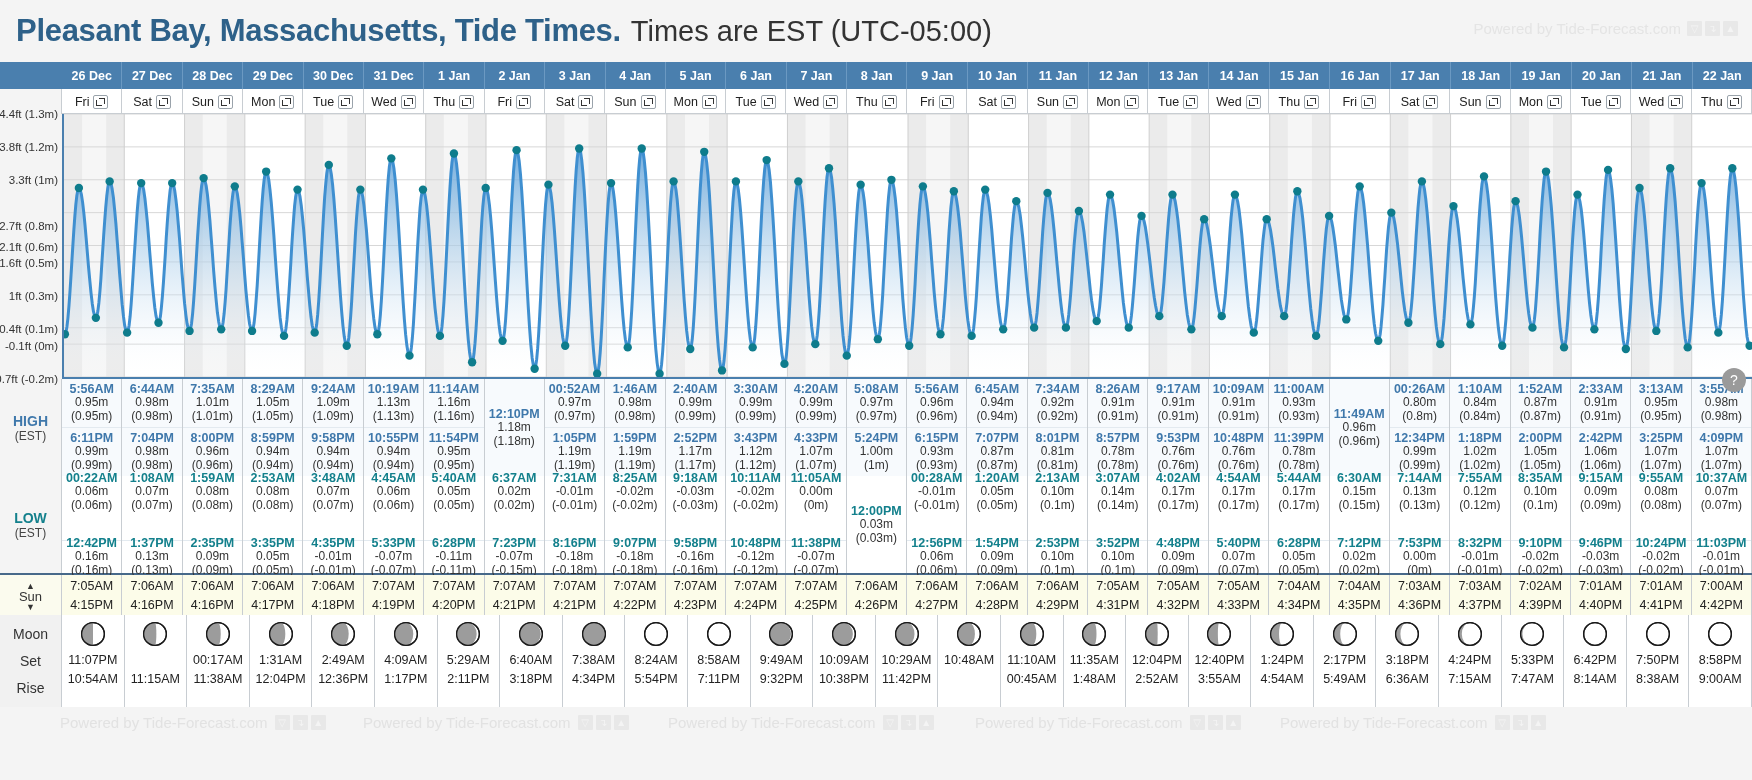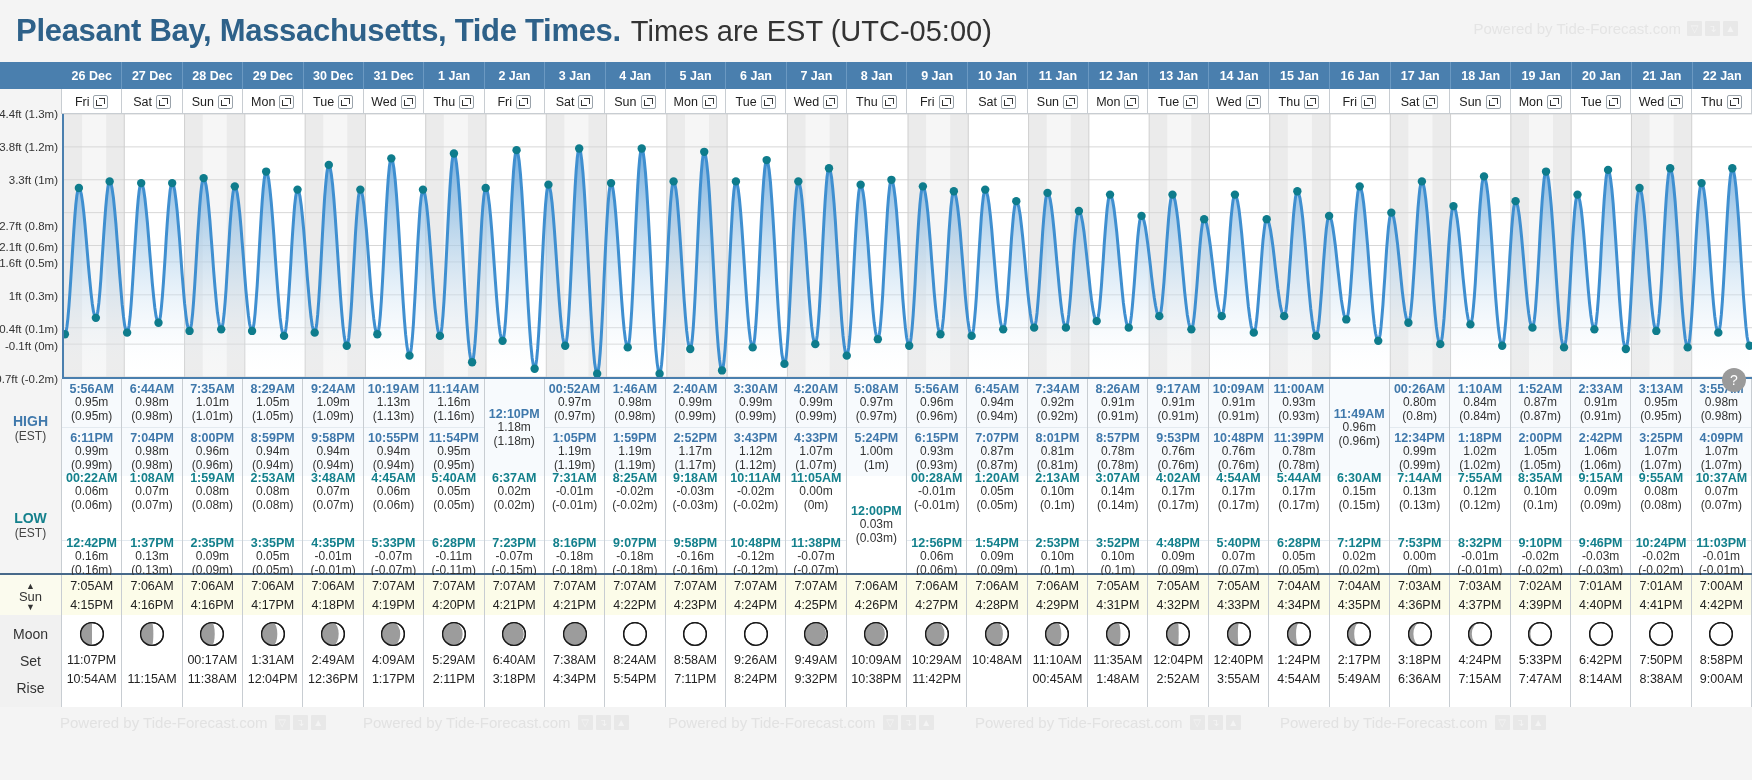--- a/index.html
+++ b/index.html
@@ -1505,30 +1505,20 @@
                 <circle cx="16" cy="16" r="14" fill="none" stroke="#1a1a1a" stroke-width="1.6"></circle>
               </svg></div>
             <div class="moon-times">
               <div>8:58AM</div>
               <div>7:11PM</div>
             </div>
           </div>
           <div class="daycol">
             <div class="moon-ico"><svg viewBox="0 0 32 32" width="26" height="26">
                 <circle cx="16" cy="16" r="14" fill="#ffffff" stroke="#1a1a1a" stroke-width="1.6"></circle>
-                <circle cx="16" cy="16" r="14" fill="none" stroke="#1a1a1a" stroke-width="1.6"></circle>
-              </svg></div>
-            <div class="moon-times">
-              <div>9:26AM</div>
-              <div>8:24PM</div>
-            </div>
-          </div>
-          <div class="daycol">
-            <div class="moon-ico"><svg viewBox="0 0 32 32" width="26" height="26">
-                <circle cx="16" cy="16" r="14" fill="#ffffff" stroke="#1a1a1a" stroke-width="1.6"></circle>
                 <path d="M 16 2 A 14 14 0 0 0 16 30 A 12.32 14 0 0 0 16 2 Z" fill="#9c9c9c"></path>
                 <circle cx="16" cy="16" r="14" fill="none" stroke="#1a1a1a" stroke-width="1.6"></circle>
               </svg></div>
             <div class="moon-times">
               <div>9:49AM</div>
               <div>9:32PM</div>
             </div>
           </div>
           <div class="daycol">
             <div class="moon-ico"><svg viewBox="0 0 32 32" width="26" height="26">

